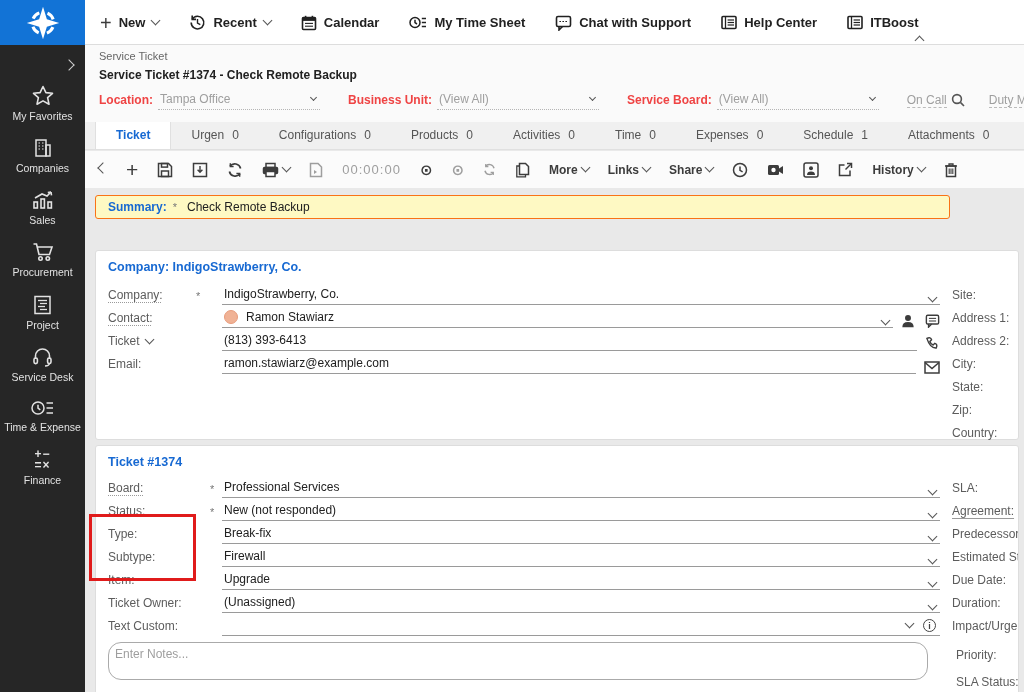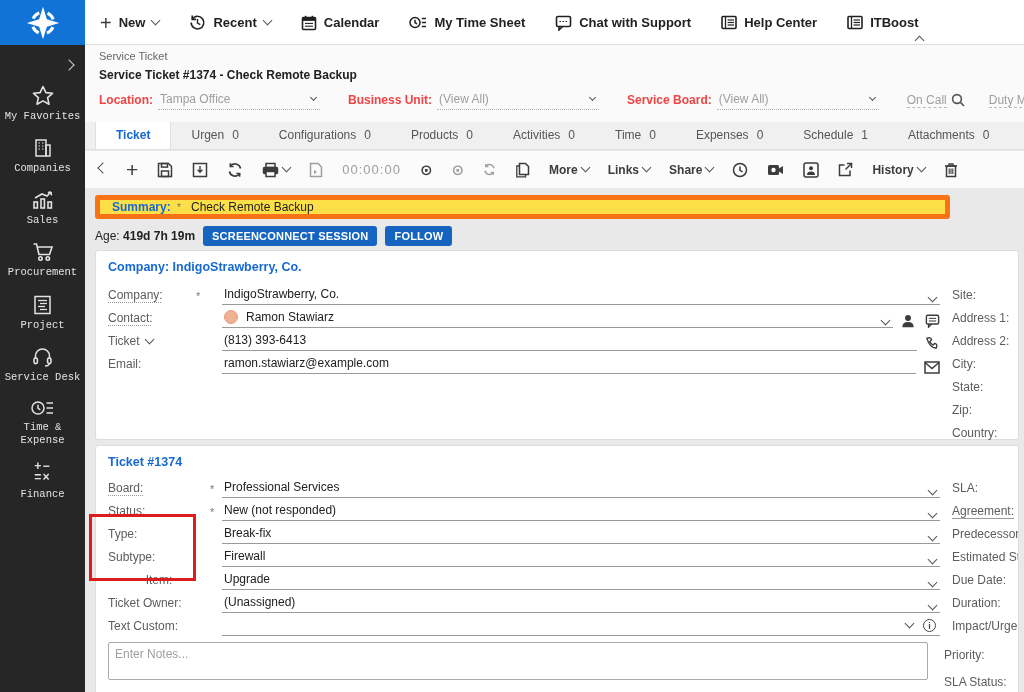--- a/index.html
+++ b/index.html
@@ -20,21 +20,21 @@
   .chev.up { transform:rotate(-135deg); margin-top:3px; }
   .chev.right { transform:rotate(-45deg); }
   .chev.left { transform:rotate(135deg); }
   .chev.sm { width:5px; height:5px; }
 
   
   .sidebar { position:absolute; left:0; top:45px; width:85px; height:647px; background:#262626; color:#e2e2e2; z-index:9; }
   .sb-expand { position:absolute; right:12px; top:10px; }
   .sb-expand .chev { border-color:#cfcfcf; width:8px; height:8px; }
   .sb-items { position:absolute; top:40px; left:0; width:85px; display:flex; flex-direction:column; gap:15px; }
-  .sb-item { display:flex; flex-direction:column; align-items:center; gap:4px; cursor:pointer;font-family:Liberation Mono, monospace; }
+  .sb-item { display:flex; flex-direction:column; align-items:center; gap:4px; cursor:pointer; }
   .sb-item svg { display:block; }
   .sb-label { font-size:10.5px; color:#e2e2e2; text-align:center; line-height:1.25; max-width:80px; }
   .fin-ico { font-size:12px; font-weight:700; line-height:0.9; letter-spacing:1px; color:#e2e2e2; text-align:center; }
 
   
   .main { position:absolute; left:85px; top:45px; width:939px; height:647px; }
   .pagehead { position:absolute; left:0; top:0; width:939px; height:77px; background:#fafafa; }
   .crumb { position:absolute; left:14px; top:5px; font-size:11px; color:#666; }
   .ticket-title { position:absolute; left:14px; top:23px; font-size:12px; font-weight:700; color:#212121; }
   .filters { position:absolute; left:14px; top:45px; display:flex; align-items:center; }
@@ -53,21 +53,21 @@
   .toolbar { position:absolute; left:0; top:106px; width:939px; height:37px; background:#fbfbfb; display:flex; align-items:center; gap:19px; padding-left:14px; }
   .tbtn { display:flex; align-items:center; gap:4px; cursor:pointer; color:#3c3c3c; font-size:12px; font-weight:700; white-space:nowrap; }
   .tbtn svg { display:block; }
   .tb-glyph { font-size:18px; font-weight:400; color:#3c3c3c; line-height:1; }
   .timer { font-size:13px; color:#9e9e9e; letter-spacing:1px; }
   .grey { color:#9e9e9e; }
   .rec { font-size:15px; line-height:1; }
 
   
   .content { position:absolute; left:0; top:143px; width:939px; height:504px; background:#e9e9e9; }
-  .summary-card { position:absolute; left:10px; top:7px; width:855px; height:24px; background:#fde047; border:5px solid #f97316; border-radius:3px; display:flex; align-items:center; padding-left:12px; gap:6px; }
+  .summary-card { position:absolute; left:10px; top:7px; width:855px; height:24px; background:#fef9c3; border:1px solid #f97316; border-radius:3px; display:flex; align-items:center; padding-left:12px; gap:6px; }
   .sum-label { font-size:12px; font-weight:700; color:#1769d2; }
   .req { font-size:11px; color:#777; }
   .sum-val { font-size:12px; color:#212121; margin-left:4px; }
   .age-row { position:absolute; left:10px; top:38px; display:flex; align-items:center; gap:8px; }
   .age-lbl { font-size:12px; color:#212121; }
   .age-val { font-weight:700; }
   .btn-blue { background:#1565c0; color:#fff; font-size:11px; font-weight:700; border:none; border-radius:3px; padding:4px 9px; cursor:pointer; letter-spacing:.2px; }
 
   .card { position:absolute; background:#fff; border:1px solid #ddd; border-radius:3px; }
   .card-hdr { font-size:12.5px; font-weight:700; color:#1769d2; padding:9px 16px 0 12px; }
@@ -79,24 +79,24 @@
   .fctrl { flex:1; display:flex; align-items:flex-end; justify-content:space-between; border-bottom:1px solid #9a9a9a; padding:0 4px 3px 2px; cursor:pointer; min-width:0;gap:12px; }
   .fval { font-size:12px; color:#212121; white-space:nowrap; overflow:hidden; }
   .ficons { display:flex; align-items:center; gap:10px; margin-left:8px; flex:none; }
   .rlabel { width:66px; flex:none; margin-left:12px; font-size:12px; color:#5c5c5c; padding-bottom:3px; white-space:nowrap; overflow:hidden; }
   .rlabel.dashed { text-decoration:underline solid #9a9a9a; text-underline-offset:3px; }
   .avatar { width:14px; height:14px; border-radius:50%; background:#f0b295; border:1px solid #e89c7c; margin-right:8px; flex:none; }
   .info-circ { width:13px; height:13px; border:1.4px solid #444; border-radius:50%; font-size:9px; font-weight:700; color:#444; display:flex; align-items:center; justify-content:center; font-style:normal; }
 
   .ta-row { display:flex; align-items:flex-start; padding-left:12px; margin-top:6px; }
   .ta-label { width:114px; flex:none; font-size:12px; color:#5c5c5c; padding-top:12px; }
-  textarea.notes { flex:1; height:38px; border:1px solid #aaa; border-radius:2px; resize:none; font-family:"Liberation Sans","DejaVu Sans",sans-serif; font-size:12px; color:#000000; padding:4px 6px; outline:none; }
+  textarea.notes { flex:1; height:38px; border:1px solid #aaa; border-radius:13px; resize:none; font-family:"Liberation Sans","DejaVu Sans",sans-serif; font-size:12px; color:#000000; padding:4px 6px; outline:none; }
   textarea.notes::placeholder { color:#9e9e9e; }
   .ta-right { width:78px; flex:none; margin-left:12px; display:flex; flex-direction:column; gap:10px; padding-top:6px; }
-  .ta-right .rlabel { margin-left:4px; }
+  .ta-right .rlabel { margin-left:16px; }
 
   .redbox { position:absolute; left:-7px; top:68px; width:107px; height:67px; border:3px solid #e01b1b; z-index:6; pointer-events:none; }
 </style>
 </head>
 <body>
 
 <div id="page">
 
   <div class="topbar">
     <div class="logo">
@@ -447,25 +447,20 @@
     </div>
 
     <div class="content">
 
       <div class="summary-card">
         <span class="sum-label">Summary:</span>
         <span class="req">*</span>
         <span class="sum-val">Check Remote Backup</span>
       </div>
 
-      <div class="age-row">
-        <span class="age-lbl"><span>Age:</span> <span class="age-val">419d 7h 19m</span></span>
-        <button class="btn-blue">SCREENCONNECT SESSION</button>
-        <button class="btn-blue">FOLLOW</button>
-      </div>
 
       <div class="card" style="left:10px; top:62px; width:924px; height:190px;">
         <div class="card-hdr">Company: IndigoStrawberry, Co.</div>
         <div style="height:8px;"></div>
         <div class="frow">
           <span class="flabel dashed">Company:</span>
           <span class="freq">*</span>
           <div class="fctrl">
             <span class="fval">IndigoStrawberry, Co.</span>
             <span class="chev"></span>
@@ -587,21 +582,21 @@
           <span class="flabel" style="width:102px;">Subtype:</span>
           <span class="freq" style="width:12px;"></span>
           <div class="fctrl">
             <span class="fval">Firewall</span>
             <span class="chev"></span>
           </div>
           <span class="rlabel">Estimated St</span>
         </div>
 
         <div class="frow">
-          <span class="flabel" style="width:102px;text-align:center;">Item:</span>
+          <span class="flabel" style="width:102px;">Item:</span>
           <span class="freq" style="width:12px;"></span>
           <div class="fctrl">
             <span class="fval">Upgrade</span>
             <span class="chev"></span>
           </div>
           <span class="rlabel">Due Date:</span>
         </div>
 
         <div class="frow">
           <span class="flabel" style="width:102px;">Ticket Owner:</span>

